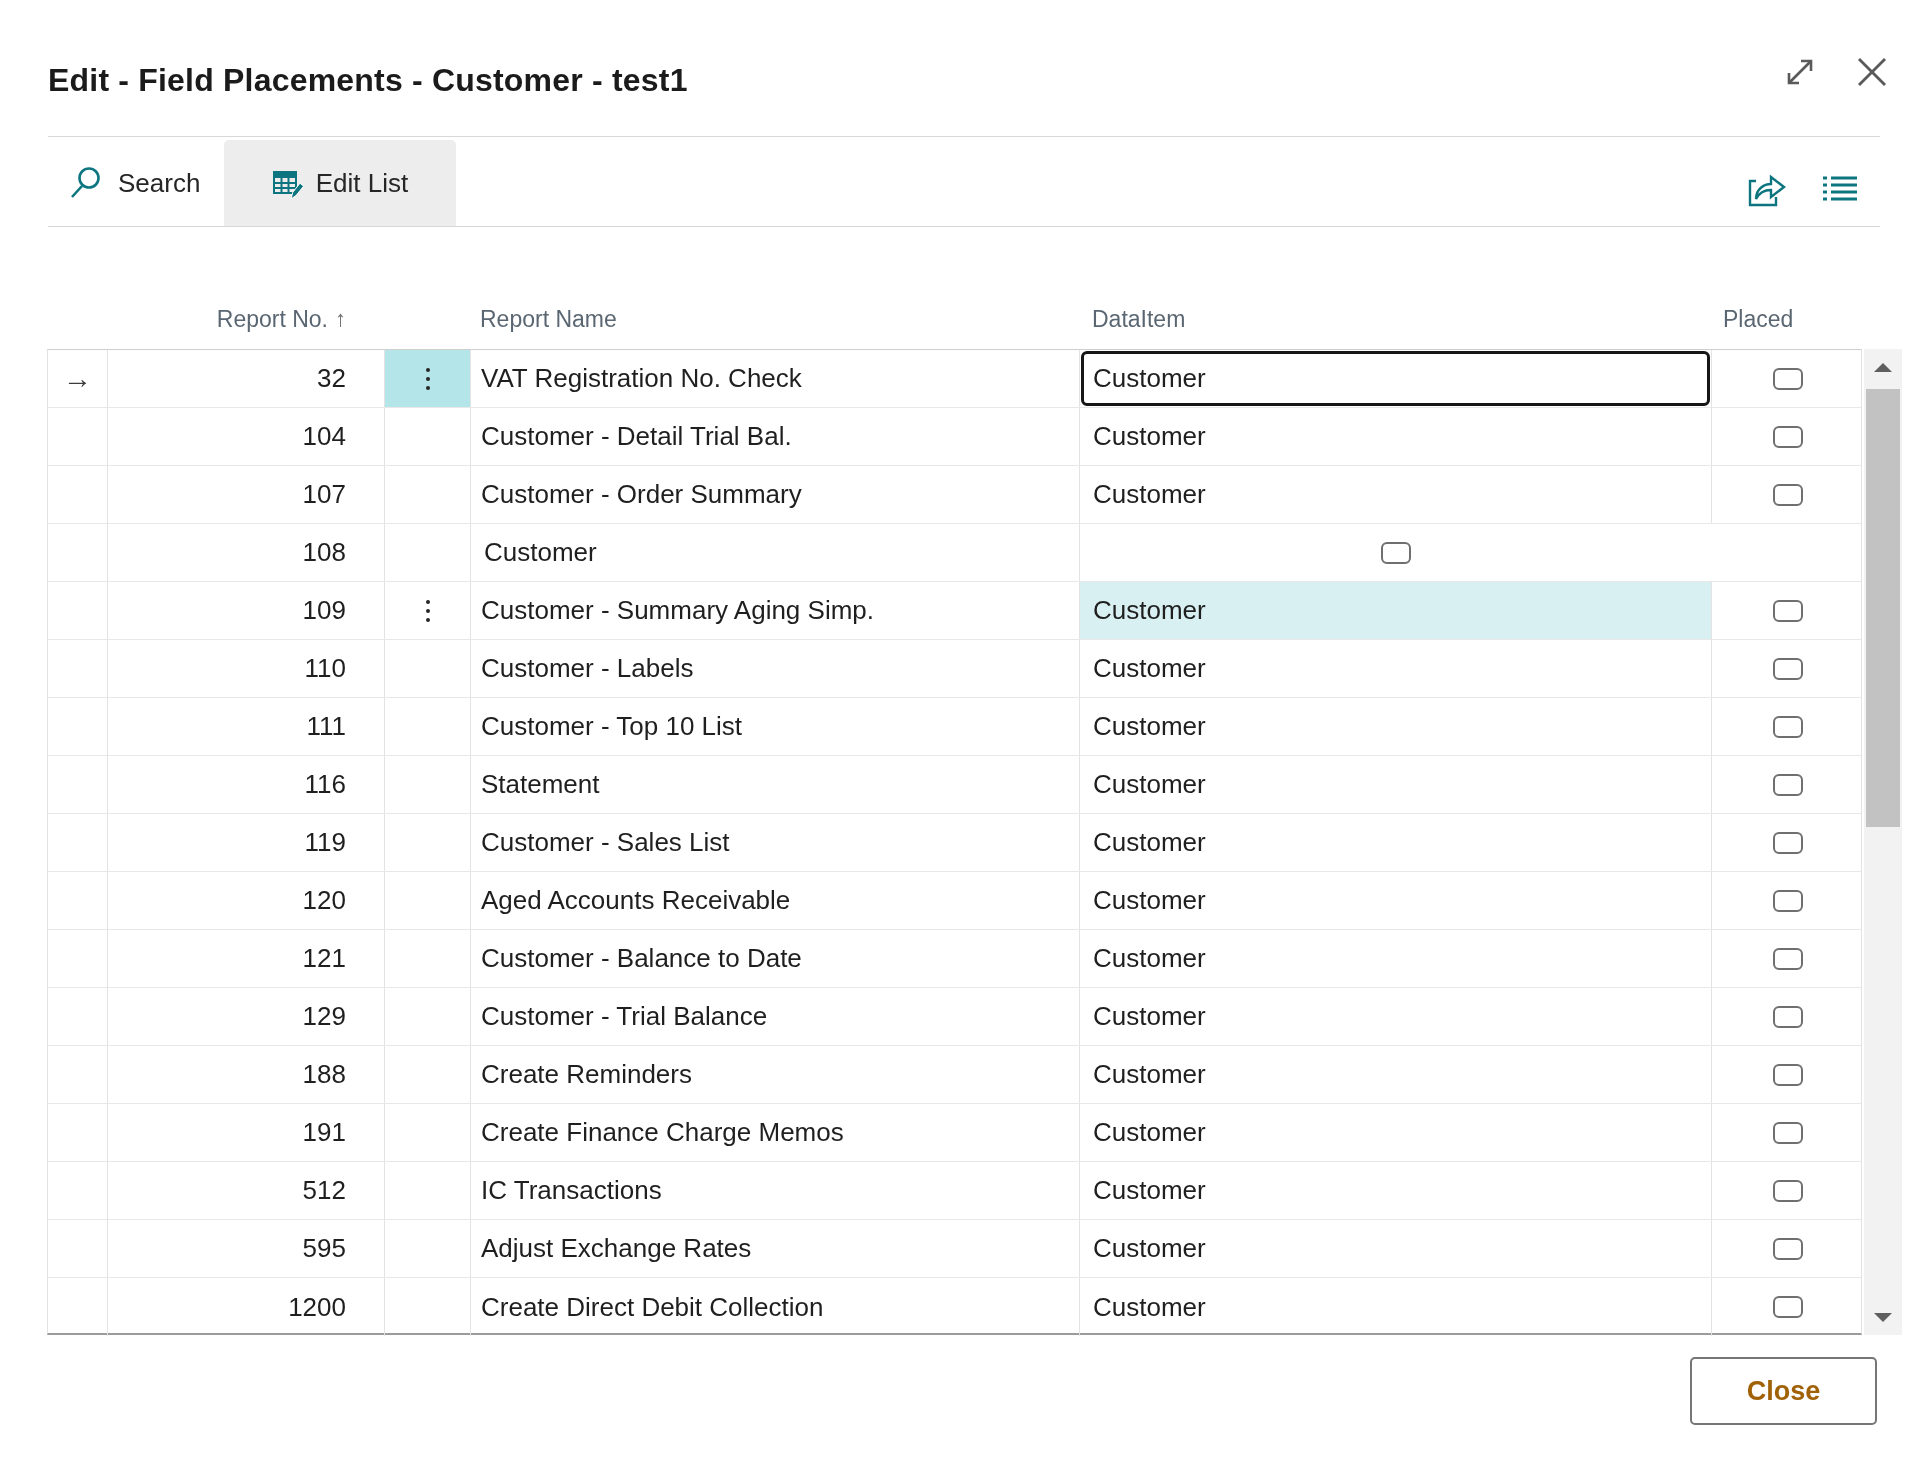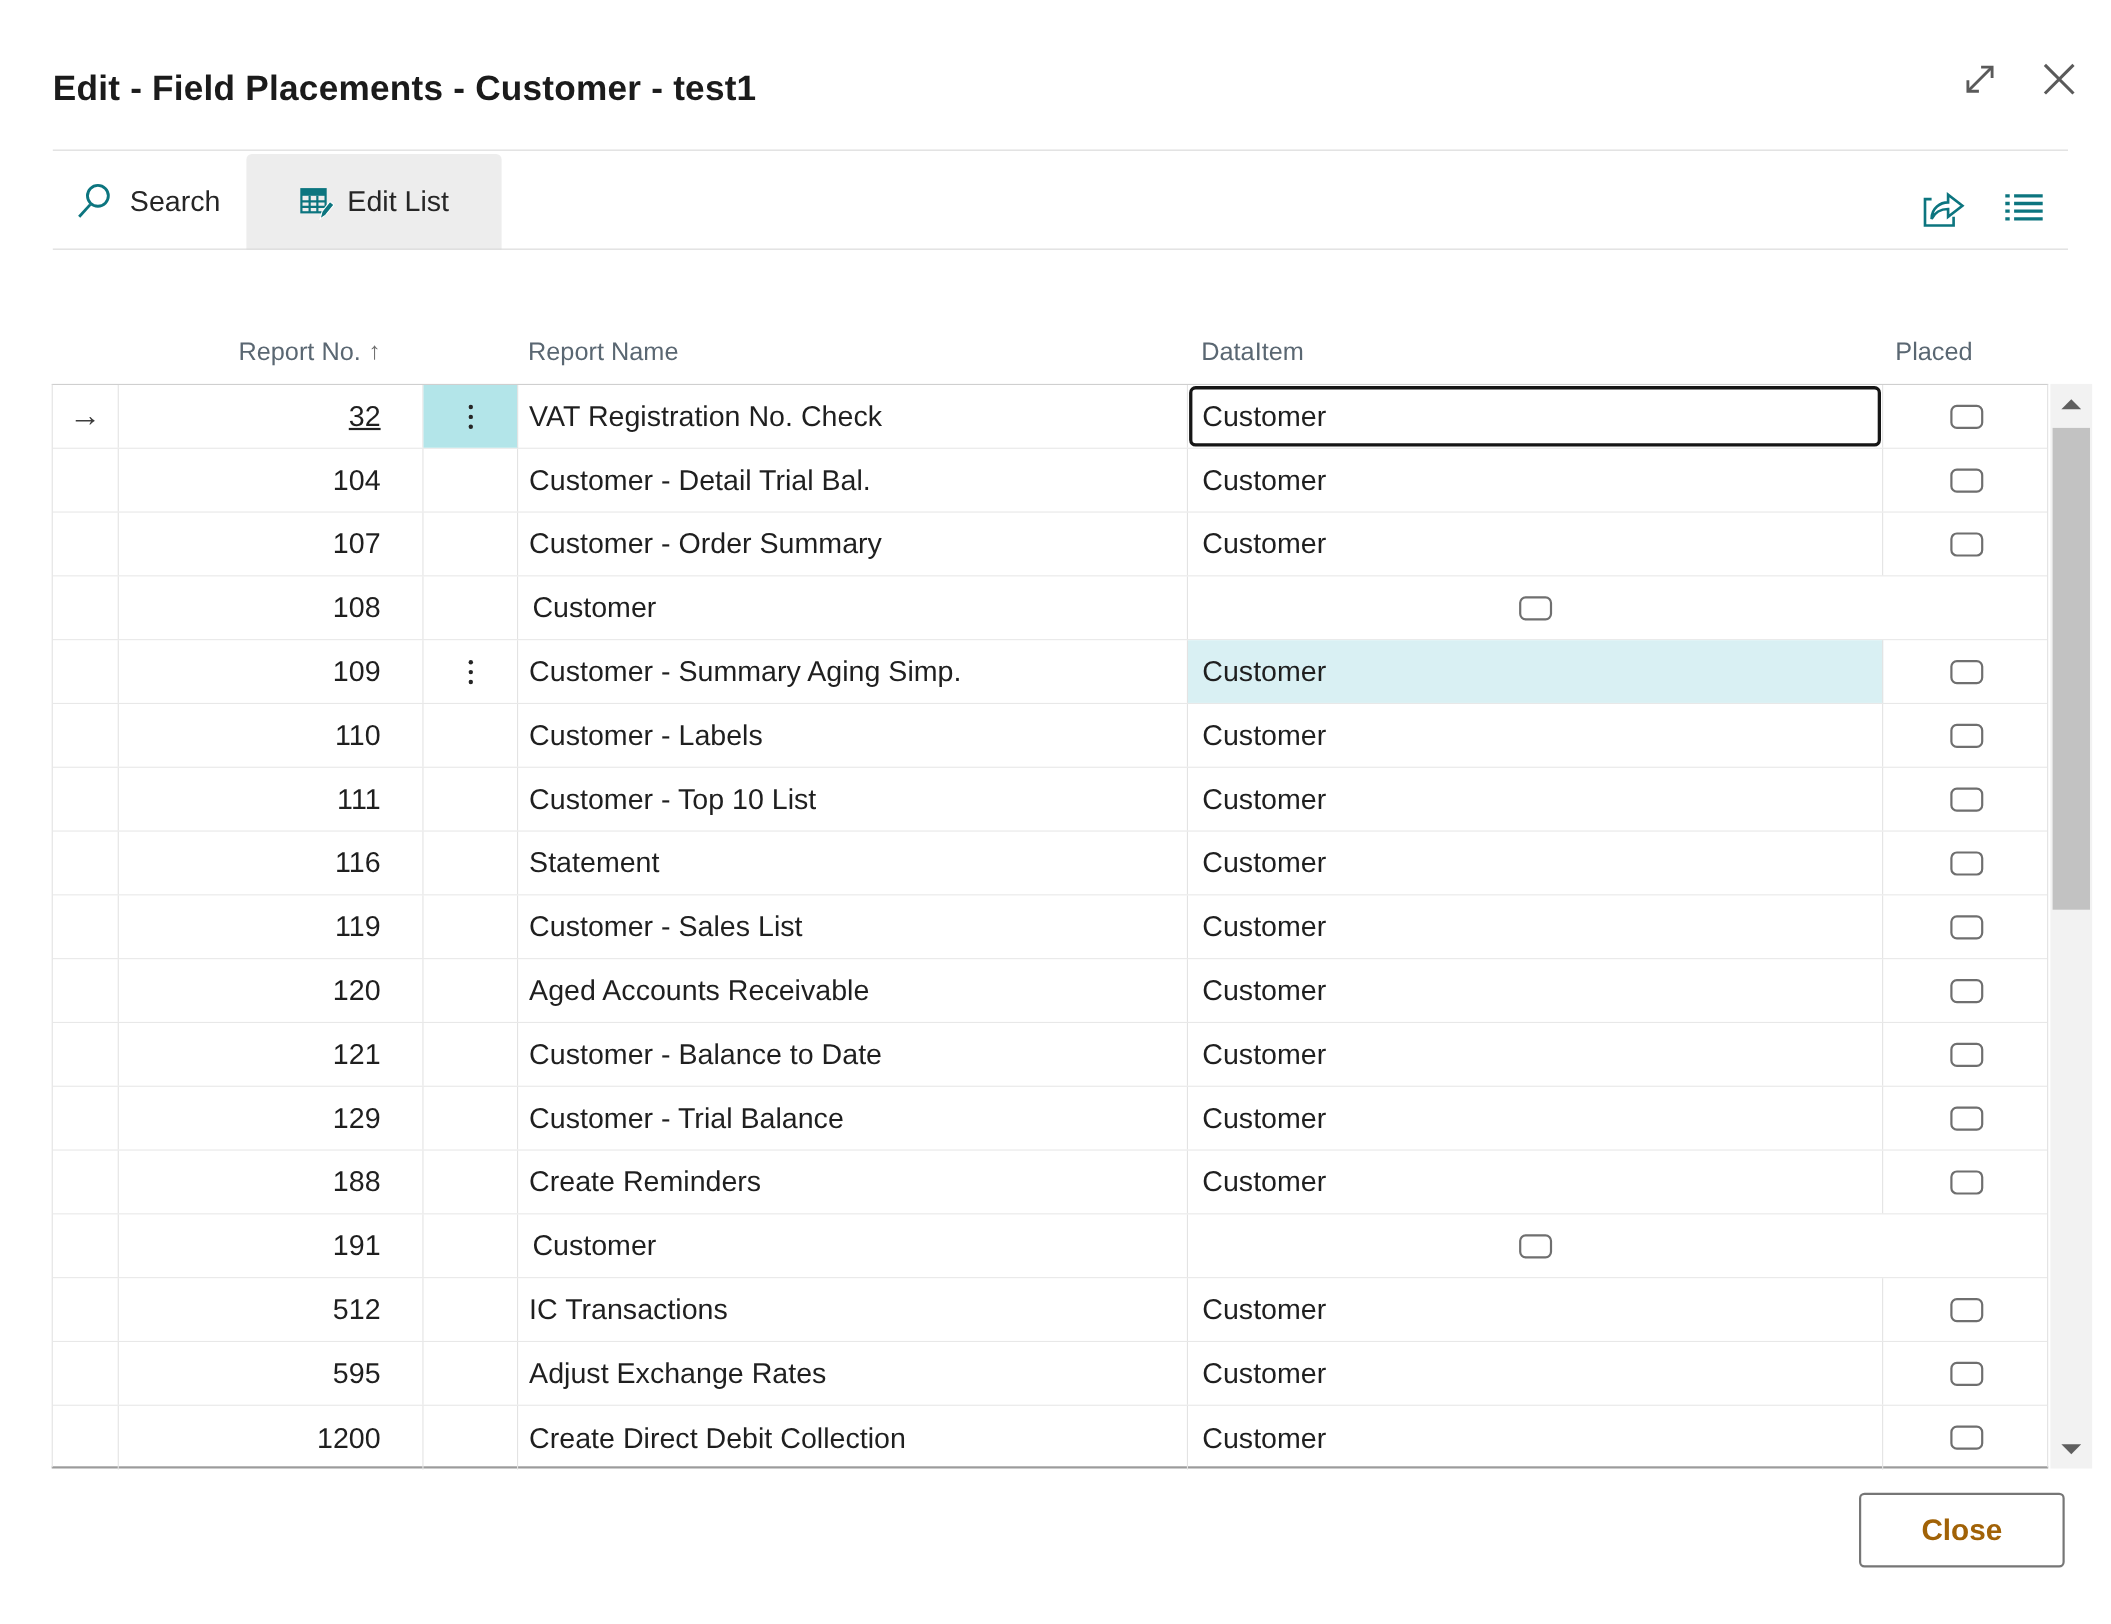--- a/index.html
+++ b/index.html
@@ -47,21 +47,21 @@
           border-right:1px solid #e2e2e2; border-bottom:2px solid #9b9b9b; }
   .row { height:58px; border-bottom:1px solid #e8e8e8; font-size:26px; }
   .row:last-child { border-bottom:none; }
   .cell { display:flex; align-items:center; border-right:1px solid #e3e3e3;
           position:relative; height:100%; overflow:hidden; }
   .cell:last-child { border-right:none; }
   .c-arrow { justify-content:center; color:#3c3c3c; font-size:29px; }
   .c-arrow .ind { visibility:hidden; }
   .row.current .c-arrow .ind { visibility:visible; }
   .c-no { justify-content:flex-end; padding-right:38px; }
-  .c-no .val.link { text-decoration:underline; cursor:pointer; }
+  .c-no .val.link { cursor:pointer; }
   .c-menu { justify-content:center; cursor:pointer; }
   .c-menu.hl { background:var(--menu-hl); }
   .dots { display:flex; flex-direction:column; gap:5px; }
   .dots i { width:4px; height:4px; border-radius:50%; background:#262626; }
   .c-name { padding-left:10px; }
   .c-data { padding-left:13px; cursor:text; }
   .c-data.selected { background:var(--cell-sel); }
   .c-data.focused::after { content:""; position:absolute; inset:1px; border:3px solid #161616;
                            border-radius:6px; pointer-events:none; }
   .c-plc { justify-content:center; }
@@ -512,20 +512,23 @@
     <div class="cell c-no">
         <span class="val">191</span>
       </div>
     <div class="cell c-menu">
       <span class="dots" style="visibility: hidden;">
           <i></i>
           <i></i>
           <i></i>
         </span>
     </div>
+    <div class="cell c-name">
+        <span class="val">Create Finance Charge Memos</span>
+      </div>
     <div class="cell c-data">
         <span class="val">Customer</span>
       </div>
     <div class="cell c-plc">
       <span class="checkbox"></span>
     </div>
   </div>
 
   <div class="row grid-cols">
     <div class="cell c-arrow">

